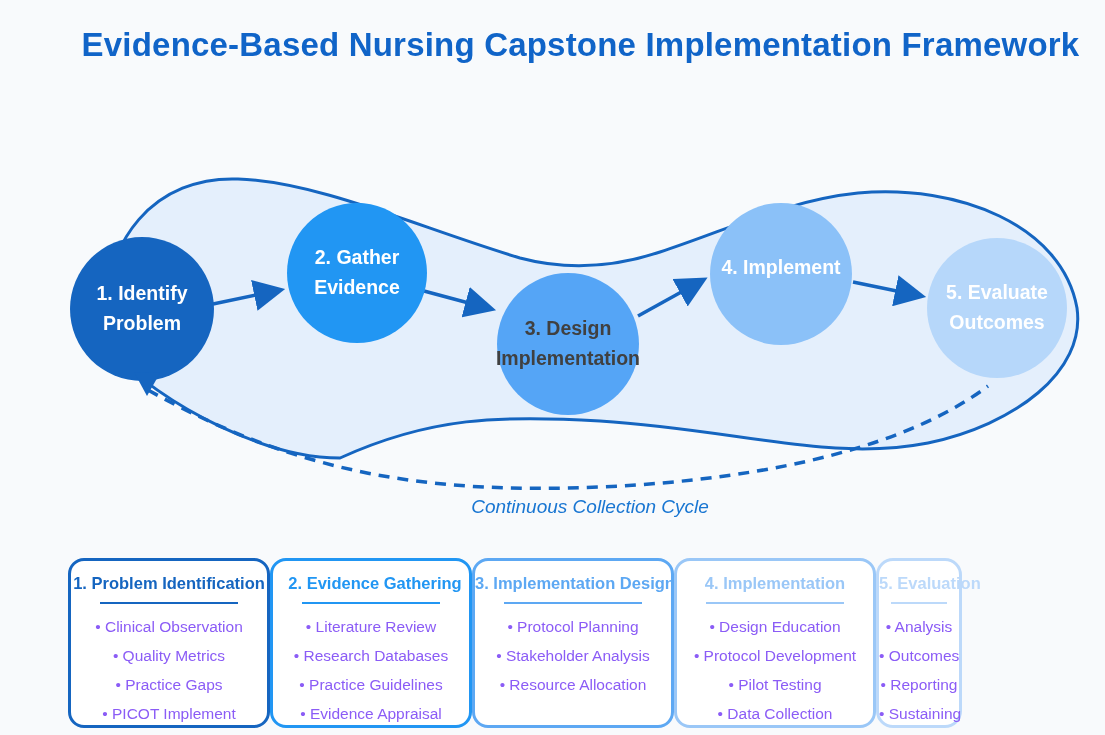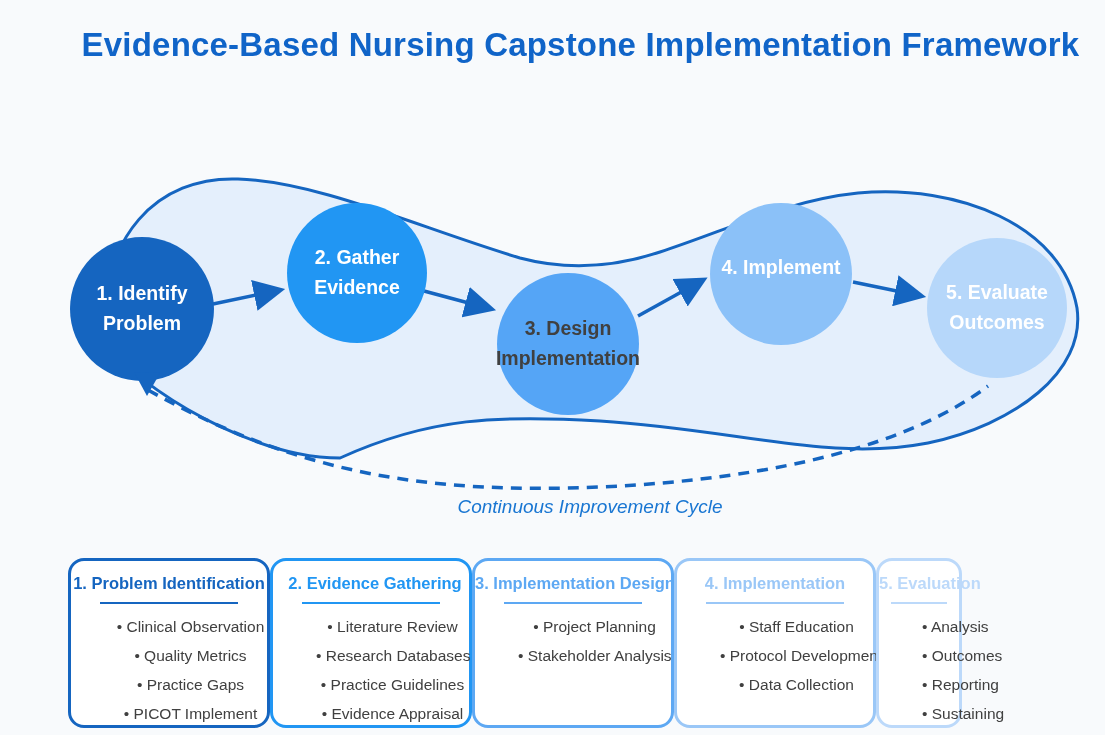--- a/index.html
+++ b/index.html
@@ -61,24 +61,23 @@
     white-space: nowrap;
   }
   .card-divider {
     height: 2px;
     width: 70%;
     margin: 9px auto 8px auto;
     border: none;
   }
   .card-item {
     font-size: 15.5px;
-    color: #404040;
+    color: #8b5cf6;
     line-height: 29px;
     white-space: nowrap;
-    padding-left: 43px;
   }
 </style>
 </head>
 <body>
 
 <h1 class="page-title" style="color: rgb(16, 100, 200);">Evidence-Based Nursing Capstone Implementation Framework</h1>
 
 <svg class="diagram" width="1105" height="735" viewBox="0 0 1105 735">
   <defs>
     <marker id="arrowhead" markerWidth="9" markerHeight="9" refX="7.5" refY="4.5" orient="auto">
@@ -112,21 +111,21 @@
 
   <path d="M 134 372 L 147 396 L 160 373 Z" fill="#1565c0"></path>
 </svg>
 
 <div class="circle-label" style="left: 82px; top: 278px; width: 120px; color: rgb(255, 255, 255);">1. Identify Problem</div>
 <div class="circle-label" style="left: 297px; top: 242px; width: 120px; color: rgb(255, 255, 255);">2. Gather Evidence</div>
 <div class="circle-label" style="left: 493px; top: 313px; width: 150px; color: #404040;">3. Design Implementation</div>
 <div class="circle-label" style="left: 701px; top: 252px; width: 160px; color: rgb(255, 255, 255);">4. Implement</div>
 <div class="circle-label" style="left: 937px; top: 277px; width: 120px; color: rgb(255, 255, 255);">5. Evaluate Outcomes</div>
 
-<div class="cycle-label" style="color: rgb(25, 118, 210);">Continuous Improvement Cycle</div>
+<div class="cycle-label" style="color: rgb(25, 118, 210);">Continuous Collection Cycle</div>
 
 <div class="cards-row">
 
   <div class="card card-1" style="border-color: rgb(21, 101, 192);">
     <div class="card-title" style="color: rgb(21, 101, 192);">1. Problem Identification</div>
     <hr class="card-divider" style="background: rgb(21, 101, 192);">
     <div class="card-item">• Clinical Observation</div>
     <div class="card-item">• Quality Metrics</div>
     <div class="card-item">• Practice Gaps</div>
     <div class="card-item">• PICOT Implement</div>
@@ -137,33 +136,35 @@
     <hr class="card-divider" style="background: rgb(33, 150, 243);">
     <div class="card-item">• Literature Review</div>
     <div class="card-item">• Research Databases</div>
     <div class="card-item">• Practice Guidelines</div>
     <div class="card-item">• Evidence Appraisal</div>
   </div>
 
   <div class="card card-3" style="border-color: rgb(93, 168, 243);">
     <div class="card-title" style="color: rgb(93, 168, 243);">3. Implementation Design</div>
     <hr class="card-divider" style="background: rgb(93, 168, 243);">
-    <div class="card-item">• Project Planning</div>
+    <div class="card-item">• Protocol Planning</div>
     <div class="card-item">• Stakeholder Analysis</div>
+    <div class="card-item">• Resource Allocation</div>
   </div>
 
   <div class="card card-4" style="border-color: rgb(154, 199, 247);">
     <div class="card-title" style="color: rgb(154, 199, 247);">4. Implementation</div>
     <hr class="card-divider" style="background: rgb(154, 199, 247);">
-    <div class="card-item">• Staff Education</div>
+    <div class="card-item">• Design Education</div>
     <div class="card-item">• Protocol Development</div>
+    <div class="card-item">• Pilot Testing</div>
     <div class="card-item">• Data Collection</div>
   </div>
 
-  <div class="card card-5" style="border-color: rgb(188, 217, 250);">
+  <div class="card card-5" style="border-color: rgb(188, 217, 250); border-radius: 17px;">
     <div class="card-title" style="color: rgb(188, 217, 250);">5. Evaluation</div>
     <hr class="card-divider" style="background: rgb(188, 217, 250);">
     <div class="card-item">• Analysis</div>
     <div class="card-item">• Outcomes</div>
     <div class="card-item">• Reporting</div>
     <div class="card-item">• Sustaining</div>
   </div>
 
 </div>
 

